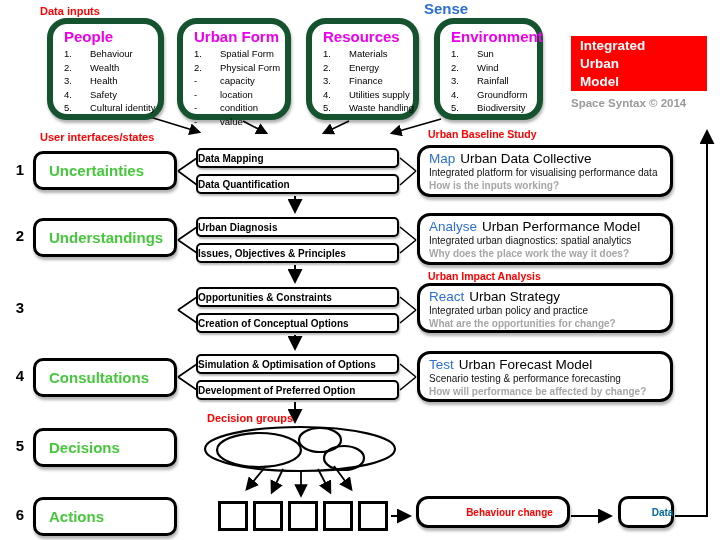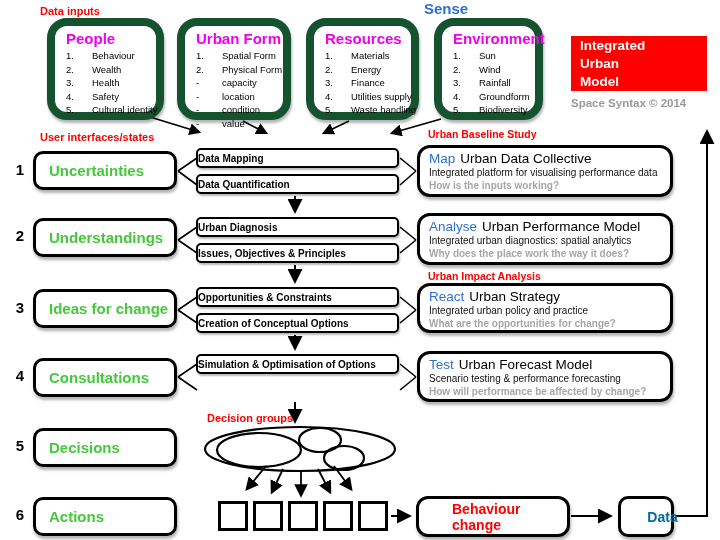--- a/index.html
+++ b/index.html
@@ -2,21 +2,21 @@
 <html><head>
 <meta charset="utf-8">
 <style>
   html,body{margin:0;padding:0;background:#fff;}
   body{font-family:"Liberation Sans","DejaVu Sans",sans-serif;}
   #canvas{position:relative;width:720px;height:540px;background:#fff;overflow:hidden;}
   svg.layer{position:absolute;left:0;top:0;z-index:1;}
   .redlab{position:absolute;color:#FF0000;font-weight:bold;font-size:11px;z-index:3;white-space:nowrap;}
   .bluelab{position:absolute;color:#2B6FD4;font-weight:bold;font-size:15px;z-index:3;white-space:nowrap;}
   
-  .inputbox{position:absolute;top:18px;height:102px;background:#fff;border:8px solid #14532d;border-radius:20px;
+  .inputbox{position:absolute;top:18px;height:102px;background:#fff;border:6px solid #14532d;border-radius:20px;
     box-shadow:1px 3px 3px rgba(0,0,0,.30);z-index:2;padding:3px 4px 0 11px;box-sizing:border-box;}
   .input-title{color:#EE00EE;font-weight:bold;font-size:15px;line-height:19px;margin-bottom:1px;white-space:nowrap;}
   .li{display:flex;font-size:9.5px;line-height:13.5px;color:#000;}
   .li .m{width:26px;flex:none;}
   .li .t{white-space:nowrap;}
   
   .brandbox{position:absolute;left:571px;top:36px;width:136px;height:55px;background:#FF0000;z-index:2;
     color:#fff;font-weight:bold;font-size:13.5px;line-height:18px;padding:1px 0 0 9px;box-sizing:border-box;}
   .copyright{position:absolute;left:571px;top:97px;color:#9A9A9A;font-weight:bold;font-size:11.5px;z-index:2;}
   
@@ -30,23 +30,23 @@
     font-weight:bold;font-size:10px;white-space:nowrap;}
   
   .modelbox{position:absolute;left:417px;width:256px;background:#fff;border:3px solid #000;border-radius:13px;
     box-shadow:1px 3px 3px rgba(0,0,0,.30);z-index:2;padding:2px 6px 0 9px;box-sizing:border-box;}
   .mtitle{font-size:13.5px;font-weight:normal;line-height:17px;white-space:nowrap;color:#000;}
   .mtag{color:#2B6FD4;margin-right:5px;}
   .mdesc{font-size:10px;line-height:12.5px;color:#111;white-space:nowrap;}
   .mq{font-size:10px;line-height:12.5px;color:#A6A6A6;font-weight:bold;white-space:nowrap;}
   
   .sq{position:absolute;top:501px;width:30px;height:30px;border:3px solid #000;background:#fff;box-sizing:border-box;z-index:2;}
-  .flowbox{position:absolute;top:496px;height:41px;background:#fff;border:3px solid #000;border-radius:12px;
+  .flowbox{position:absolute;top:496px;height:32px;background:#fff;border:3px solid #000;border-radius:12px;
     box-shadow:1px 3px 3px rgba(0,0,0,.30);z-index:2;display:flex;align-items:center;justify-content:center;
-    font-weight:bold;font-size:14px;box-sizing:border-box;padding-left:33px;}
+    font-weight:bold;font-size:10px;box-sizing:border-box;padding-left:33px;}
 </style>
 </head>
 <body>
 
 <div id="canvas">
 
   <svg class="layer" width="720" height="540">
     <defs>
       <marker id="arw" viewBox="0 0 10 10" refX="8" refY="5" markerWidth="7.5" markerHeight="7.5" orient="auto">
         <path d="M0,0 L10,5 L0,10 z" fill="#000"></path>
@@ -206,43 +206,41 @@
 
   <div class="rownum" style="top:161px;">1</div>
   <div class="statebox" style="top:151px;">
       <span class="lbl">Uncertainties</span>
     </div>
   <div class="rownum" style="top:227px;">2</div>
   <div class="statebox" style="top:218px;">
       <span class="lbl">Understandings</span>
     </div>
   <div class="rownum" style="top:299px;">3</div>
-  <div class="statebox" style="top:289px;">
-      <span class="lbl">Ideas for change</span>
-    </div>
   <div class="rownum" style="top:367px;">4</div>
   <div class="statebox" style="top:358px;">
       <span class="lbl">Consultations</span>
     </div>
   <div class="rownum" style="top:437px;">5</div>
   <div class="statebox" style="top:428px;">
       <span class="lbl">Decisions</span>
     </div>
   <div class="rownum" style="top:506px;">6</div>
   <div class="statebox" style="top:497px;">
       <span class="lbl">Actions</span>
     </div>
 
   <div class="procbox" style="top:148px;">Data Mapping</div>
   <div class="procbox" style="top:174px;">Data Quantification</div>
   <div class="procbox" style="top:217px;">Urban Diagnosis</div>
   <div class="procbox" style="top:243px;">Issues, Objectives &amp; Principles</div>
   <div class="procbox" style="top:287px;">Opportunities &amp; Constraints</div>
   <div class="procbox" style="top:313px;">Creation of Conceptual Options</div>
   <div class="procbox" style="top:354px;">Simulation &amp; Optimisation of Options</div>
+  <div class="procbox" style="top:380px;">Development of Preferred Option</div>
 
   <div class="redlab" style="left:428px;top:128px;font-size:10.5px;">Urban Baseline Study</div>
 
   <div class="modelbox" style="top:145px;height:52px;">
     <div class="mtitle"><span class="mtag">Map</span><span>Urban Data Collective</span></div>
     <div class="mdesc">Integrated platform for visualising performance data</div>
     <div class="mq">How is the inputs working?</div>
   </div>
 
   <div class="modelbox" style="top:213px;height:52px;">

